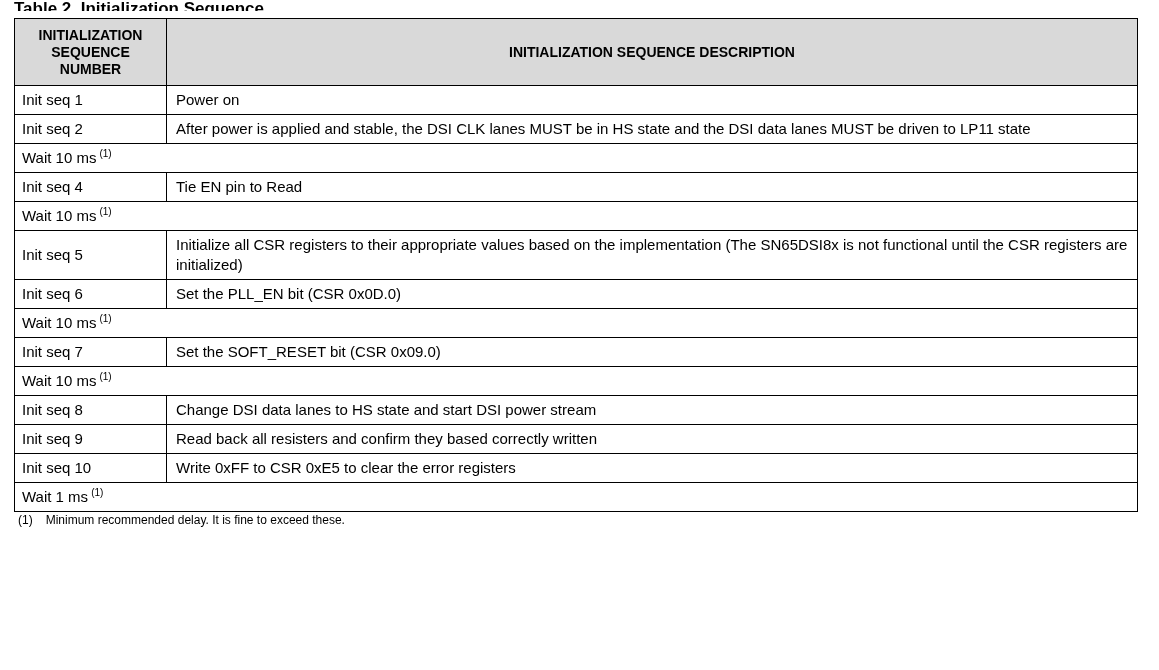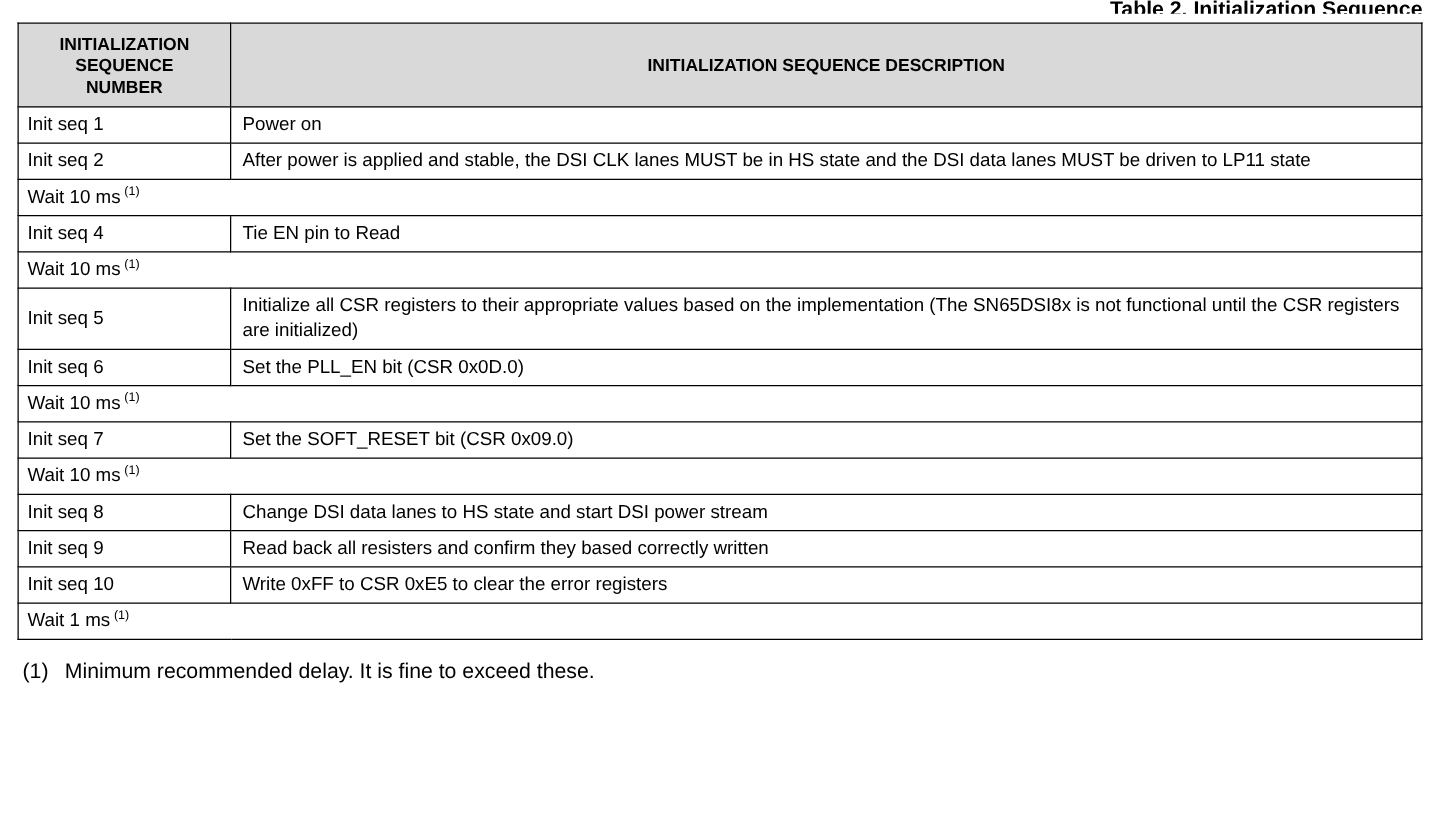--- a/index.html
+++ b/index.html
@@ -11,21 +11,21 @@
     font-family: "Liberation Sans", "DejaVu Sans", sans-serif;
     overflow: hidden;
   }
   .page { padding-left: 14px; padding-top: 0; }
 
   
   .title-clip {
     width: 1124px;
     height: 11px;
     overflow: hidden;
-    text-align: right;
+    text-align: left;
     text-decoration: underline;
   }
   .title-clip .title-text {
     display: inline-block;
     font-weight: bold;
     font-size: 17px;
     line-height: 21px;
     margin-top: -10px;
     white-space: nowrap;
   }
@@ -42,41 +42,41 @@
   .init-table th {
     background: #d9d9d9;
     font-size: 14px;
     font-weight: bold;
     text-align: center;
     vertical-align: middle;
     height: 67px;
     padding: 0 4px;
     line-height: 17px;
   }
-  th.col-num { width: 170px; }
+  th.col-num { width: 152px; }
   th.col-num .th-inner { display: inline-block; width: 132px; }
 
   .init-table td {
     font-size: 15px;
     line-height: 20px;
     vertical-align: middle;
     padding: 4px 8px 4px 7px;
   }
   td.cell-desc { padding-left: 9px; padding-right: 5px; }
   td.cell-wait { padding-left: 7px; }
 
   sup.fn-ref {
     font-size: 10px;
     line-height: 0;
     margin-left: 3px;
   }
 
   .footnote {
-    margin-top: 16px;
-    font-size: 17px;
+    margin-top: 0;
+    font-size: 12px;
     line-height: 17px;
   }
   .footnote .fn-marker { margin-left: 4px; }
   .footnote .fn-text { margin-left: 13px; }
 </style>
 </head>
 <body>
 
 <div class="page">
 

